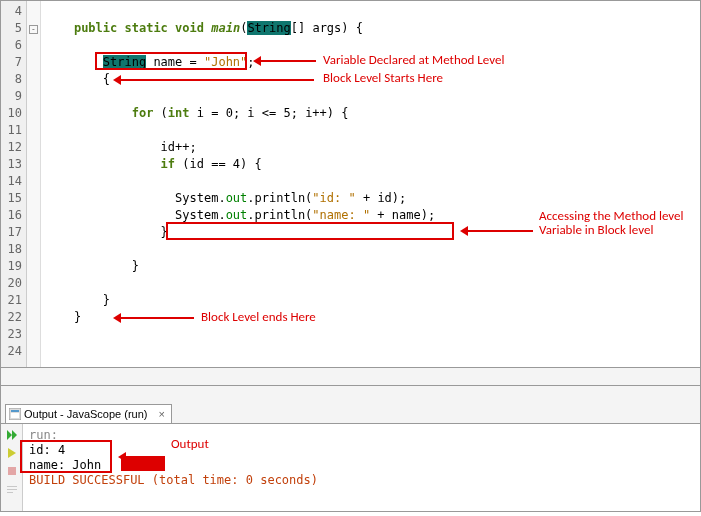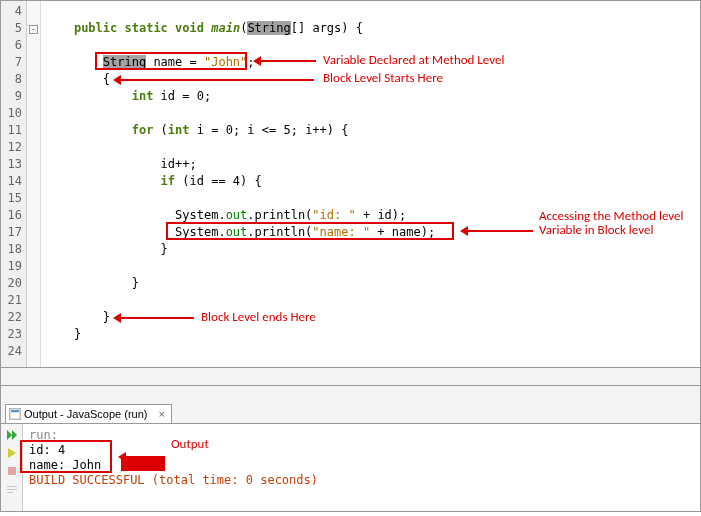--- a/index.html
+++ b/index.html
@@ -9,21 +9,21 @@
 .gutter div { height:17px; line-height:17px; padding-right:4px; }
 .fold { background:#f8f8f8; border-right:1px solid #ddd; width:14px; padding-top:2px; }
 .fold div { height:17px; line-height:17px; text-align:center; }
 .fold .box { display:inline-block; width:9px; height:9px; border:1px solid #999; font-size:8px; line-height:7px; text-align:center; color:#666; }
 .code { flex:1; padding-top:2px; padding-left:4px; position:relative; }
 .line { height:17px; line-height:17px; white-space:pre; font-family:Consolas,monospace; }
 .kw { color:#4d7c0f; font-weight:bold; }
 .kw-it { font-style:italic; }
 .str { color:#b07000; }
 .fld { color:#008000; }
-.hl { background:#a3a3a3; }
+.hl { background:#0f766e; }
 .redbox { border:2px solid #d00; position:absolute; pointer-events:none; }
 .arrow { position:absolute; height:2px; background:#d00; pointer-events:none; }
 .arrow::before { content:''; position:absolute; left:-8px; top:-4px; border:5px solid transparent; border-right:8px solid #d00; }
 .ann { position:absolute; color:#d00; font-family:Calibri,sans-serif; font-size:13px; line-height:14px; }
 .strip { height:18px; border:1px solid #999; border-top:none; background:#f4f4f4; }
 .out-tab { border:1px solid #999; border-top:none; height:38px; display:flex; align-items:flex-end; padding-left:4px; background:#f4f4f4;text-align:center; }
 .tab-label { background:#fff; border:1px solid #999; border-bottom:none; padding:3px 6px 3px 18px; font-family:Tahoma,sans-serif; font-size:11px; position:relative; }
 .tab-icon { position:absolute; left:3px; top:3px; width:12px; height:12px; }
 .tab-x { margin-left:8px; color:#666; cursor:pointer; }
 .out-body { border:1px solid #999; border-top:none; display:flex; height:88px; position:relative; }
@@ -64,21 +64,20 @@
   <div class="fold">
     <div></div>
       <div><span class="box">-</span></div>
   </div>
   <div class="code">
     <div class="line"> </div>
     <div class="line"><span>    </span><span class="kw">public</span> <span class="kw">static</span> <span class="kw">void</span> <span class="kw kw-it">main</span>(<span class="hl">String</span><span>[] args) {</span></div>
     <div class="line"> </div>
     <div class="line"><span>        </span><span class="hl">String</span><span> name = </span><span class="str">"John"</span><span>;</span></div>
     <div class="line"><span>        {</span></div>
-    <div class="line"><span>            </span><span class="kw">int</span><span> id = 0;</span></div>
     <div class="line"> </div>
     <div class="line"><span>            </span><span class="kw">for</span><span> (</span><span class="kw">int</span><span> i = 0; i &lt;= 5; i++) {</span></div>
     <div class="line"> </div>
     <div class="line">                id++;</div>
     <div class="line"><span>                </span><span class="kw">if</span><span> (id == 4) {</span></div>
     <div class="line"> </div>
     <div class="line"><span>                  System.</span><span class="fld">out</span><span>.println(</span><span class="str">"id: "</span><span> + id);</span></div>
     <div class="line"><span>                  System.</span><span class="fld">out</span><span>.println(</span><span class="str">"name: "</span><span> + name);</span></div>
     <div class="line">                }</div>
     <div class="line"> </div>

